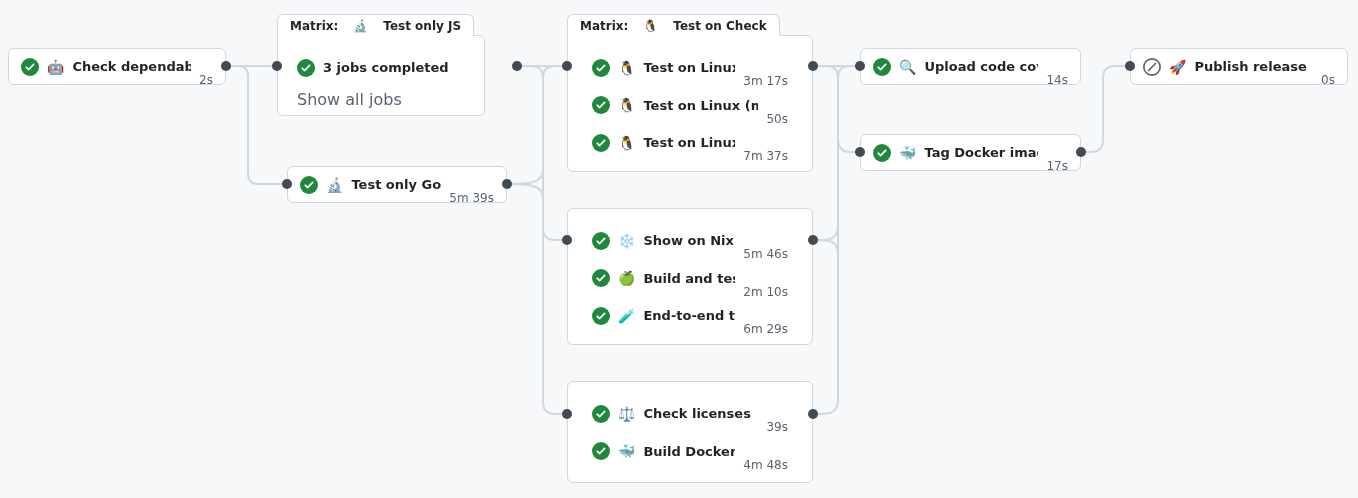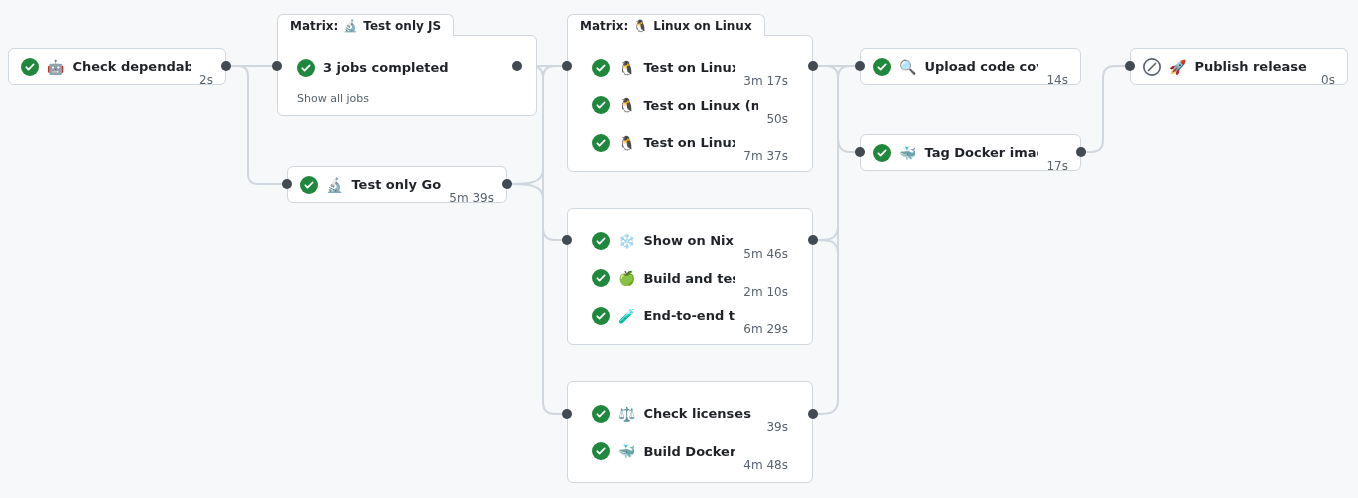--- a/index.html
+++ b/index.html
@@ -11,24 +11,24 @@
   .node{position:absolute;background:#fff;border:1px solid #d0d7de;border-radius:6px;box-sizing:border-box;z-index:1;}
   .single{display:flex;align-items:center;gap:8px;height:37px;padding:0 12px;}
   .job-row{display:flex;align-items:center;gap:8px;height:37.5px;}
   .multi-pad{padding:13px 24px 0 24px;}
   .js-pad{padding:13px 22px 0 22px;}
   .status-icon{flex:0 0 auto;display:inline-flex;}
   .emoji{font-size:14px;line-height:1;flex:0 0 auto;}
   .job-label{font-size:13px;font-weight:600;color:#1f2328;white-space:nowrap;overflow:hidden;flex:1 1 auto;}
   .duration{font-size:12px;color:#59636e;white-space:nowrap;margin-left:auto;flex:0 0 auto;margin-top:27px;}
   .matrix-tab{position:absolute;z-index:2;background:#fff;border:1px solid #d0d7de;border-bottom:none;
-    border-radius:6px 6px 0 0;height:22px;display:flex;align-items:center;gap:5px;padding:0 12px;
+    border-radius:6px 6px 0 0;height:22px;display:flex;align-items:center;gap:15px;padding:0 12px;
     font-size:12px;font-weight:600;color:#1f2328;box-sizing:border-box;}
   .matrix-tab .emoji{font-size:12px;}
-  .show-link{font-size:11px;color:#59636e;margin-top:3px;cursor:pointer;display:inline-block;}
+  .show-link{font-size:16px;color:#59636e;margin-top:3px;cursor:pointer;display:inline-block;}
   .summary-label{font-size:13px;font-weight:600;color:#1f2328;white-space:nowrap;}
   .tab-box{border-top-left-radius:0;}
 </style>
 </head>
 <body>
 
 <div class="canvas">
 
   <svg class="layer edges" width="1358" height="498">
     <g fill="none" stroke="#d0d7de" stroke-width="2">
@@ -62,21 +62,21 @@
     <span class="emoji">🤖</span>
     <span class="job-label">Check dependabot status</span>
     <span class="duration">2s</span>
   </div>
 
   <div class="matrix-tab" style="left:277px;top:14px;">
     <span>Matrix:</span>
     <span class="emoji">🔬</span>
     <span>Test only JS</span>
   </div>
-  <div class="node tab-box js-pad" style="left:277px;top:35px;width:260px;height:81px;padding-left:19px;">
+  <div class="node tab-box js-pad" style="left:277px;top:35px;width:208px;height:81px;padding-left:19px;">
     <div class="job-row">
       <span class="status-icon">
         <svg width="18" height="18" viewBox="0 0 16 16">
             <circle cx="8" cy="8" r="8" fill="#1f883d"></circle>
             <path fill="#fff" d="M11.78 6.28a.75.75 0 1 0-1.06-1.06L6.75 9.19 5.28 7.72a.75.75 0 1 0-1.06 1.06l2 2a.75.75 0 0 0 1.06 0Z"></path>
           </svg>
       </span>
       <span class="summary-label">3 jobs completed</span>
     </div>
     <span class="show-link">Show all jobs</span>
@@ -90,21 +90,21 @@
         </svg>
     </span>
     <span class="emoji">🔬</span>
     <span class="job-label">Test only Go</span>
     <span class="duration">5m 39s</span>
   </div>
 
   <div class="matrix-tab" style="left:567px;top:14px;">
     <span>Matrix:</span>
     <span class="emoji">🐧</span>
-    <span>Linux on Linux</span>
+    <span>Test on Check</span>
   </div>
   <div class="node tab-box multi-pad" style="left:567px;top:35px;width:246px;height:137px;">
     <div class="job-row">
       <span class="status-icon">
         <svg width="18" height="18" viewBox="0 0 16 16">
             <circle cx="8" cy="8" r="8" fill="#1f883d"></circle>
             <path fill="#fff" d="M11.78 6.28a.75.75 0 1 0-1.06-1.06L6.75 9.19 5.28 7.72a.75.75 0 1 0-1.06 1.06l2 2a.75.75 0 0 0 1.06 0Z"></path>
           </svg>
       </span>
       <span class="emoji">🐧</span>

